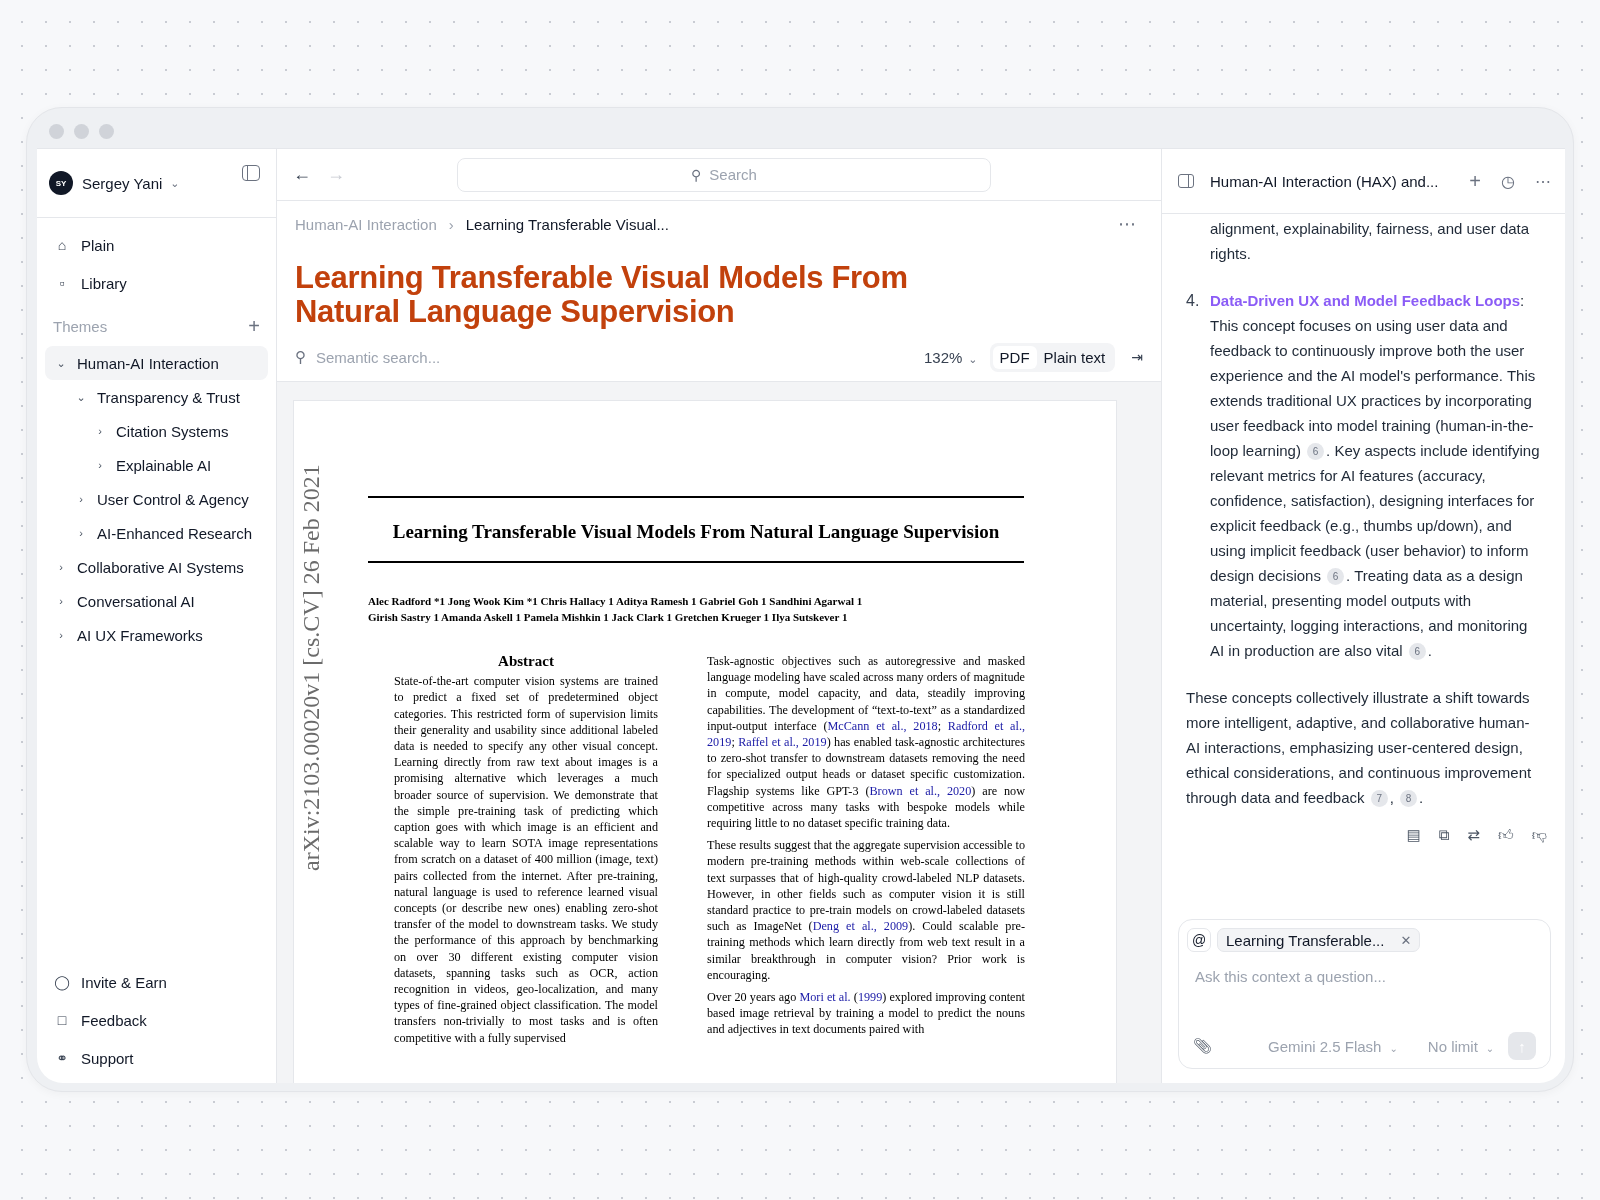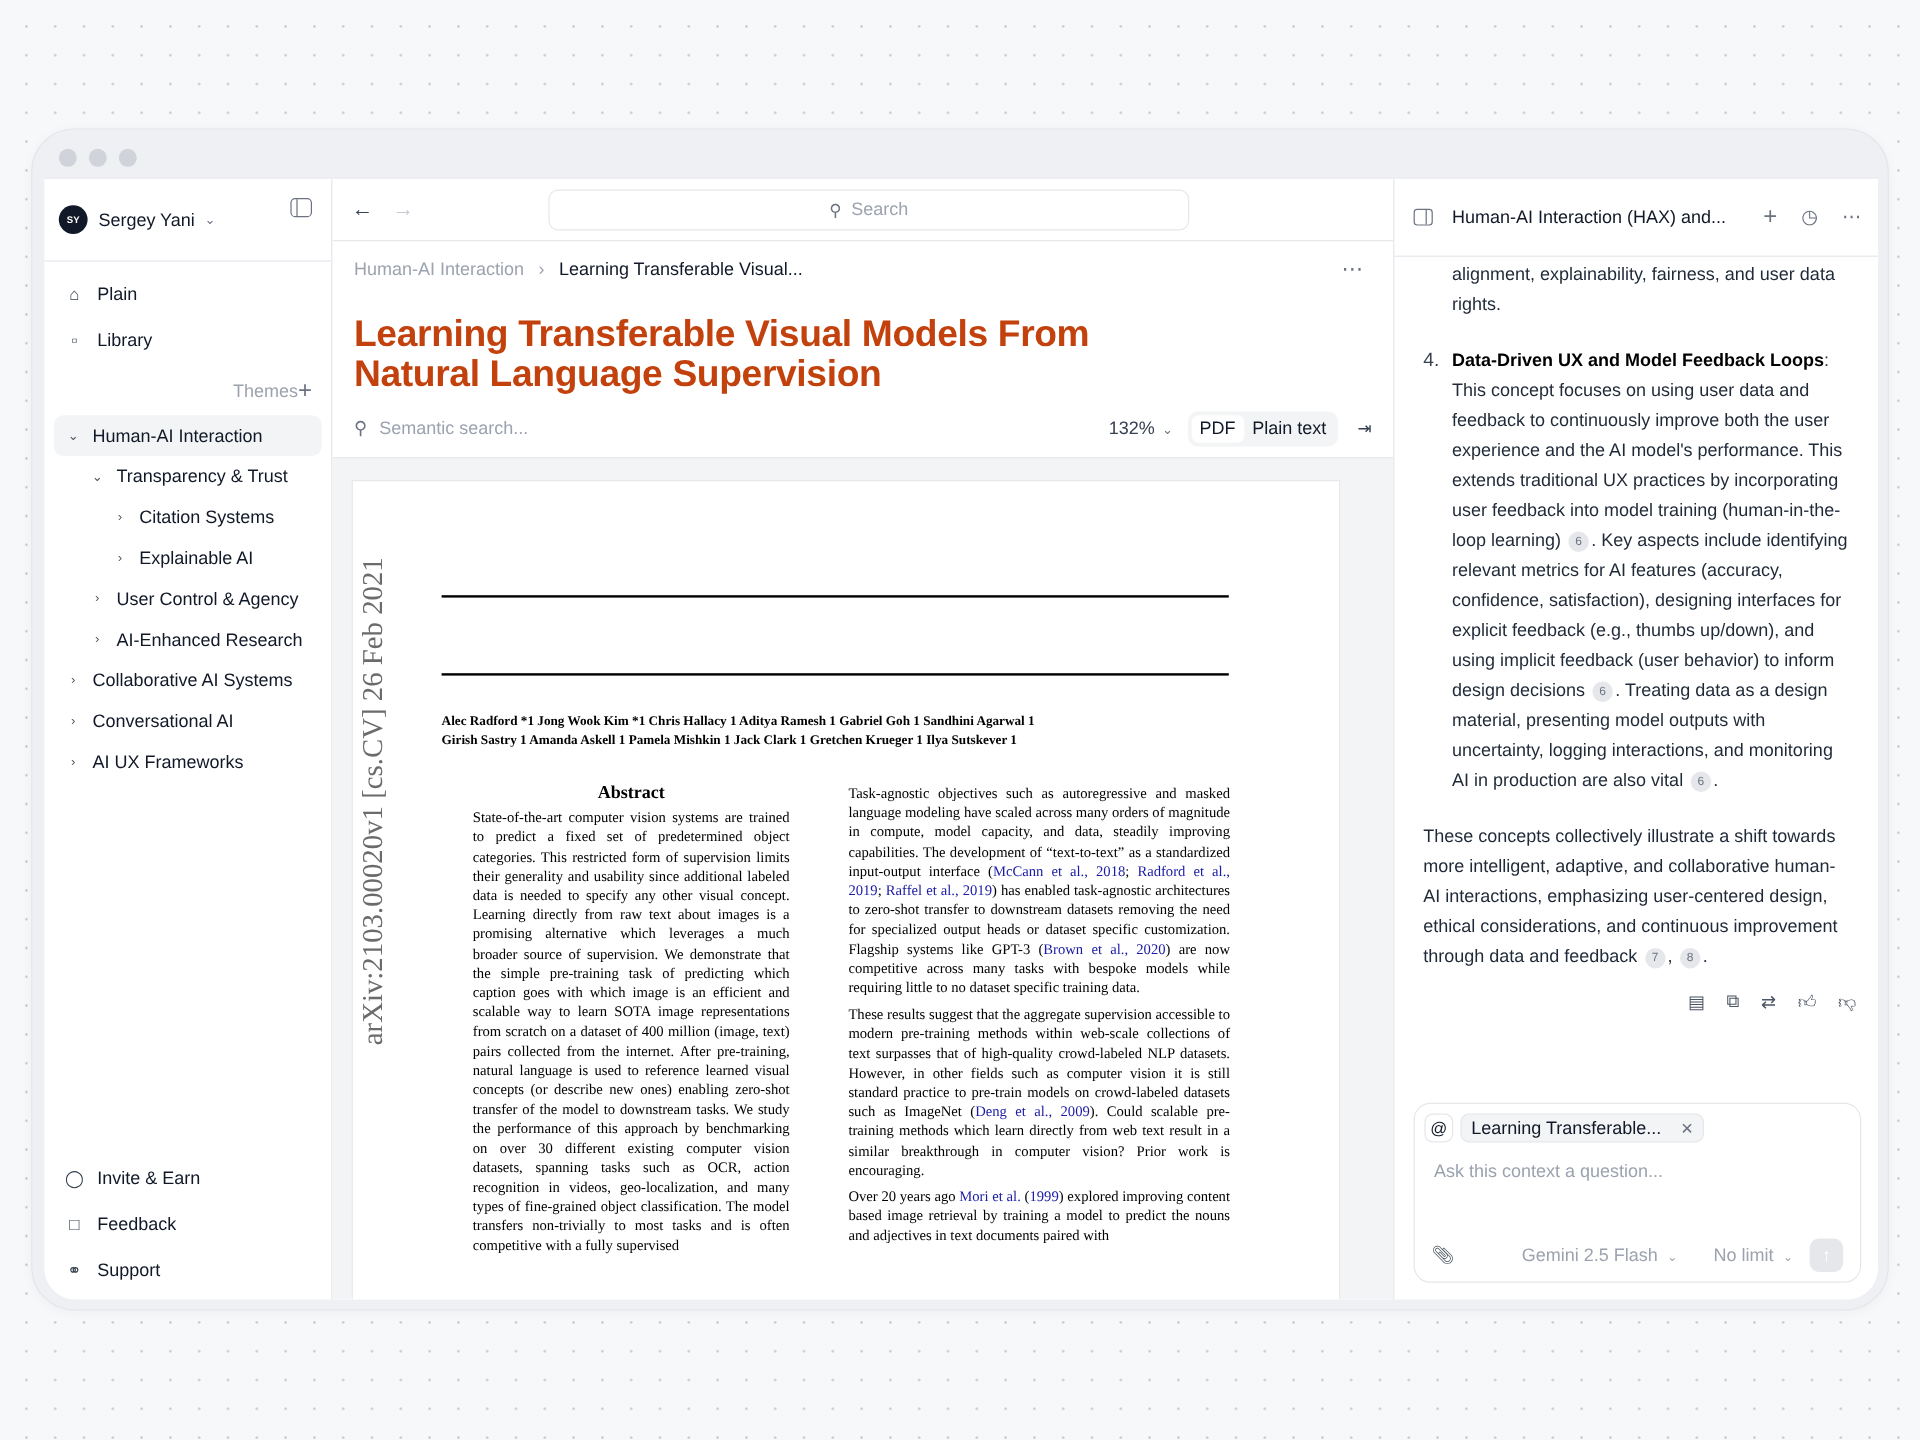--- a/index.html
+++ b/index.html
@@ -11,21 +11,21 @@
 .frame{position:absolute;left:10px;top:40px;width:1528px;height:935px;background:#fff;border-radius:0 0 26px 26px;overflow:hidden;display:flex;border-top:1px solid #e5e7eb}
 .sidebar{width:240px;border-right:1px solid #e5e7eb;position:relative;flex-shrink:0}
 .sb-head{height:69px;border-bottom:1px solid #e5e7eb;display:flex;align-items:center;padding:0 12px}
 .avatar{width:24px;height:24px;border-radius:50%;background:#111827;color:#fff;font-size:8px;display:flex;align-items:center;justify-content:center;font-weight:bold}
 .uname{font-size:15px;margin-left:9px;color:#111827}
 .chev{color:#6b7280;font-size:11px;margin-left:8px}
 .sb-toggle{position:absolute;right:16px;top:16px;width:18px;height:16px;border:1.5px solid #6b7280;border-radius:4px}
 .sb-toggle::after{content:"";position:absolute;left:4px;top:0;bottom:0;border-left:1.5px solid #6b7280}
 .nav-item{display:flex;align-items:center;height:38px;padding:0 16px;font-size:15px;color:#111827;cursor:pointer}
 .nav-item .ic{width:18px;margin-right:10px;color:#374151;font-size:14px;text-align:center}
-.themes-h{display:flex;align-items:center;justify-content:flex-end;padding:0 16px;height:40px;margin-top:4px;color:#9ca3af;font-size:15px}
+.themes-h{display:flex;align-items:center;justify-content:space-between;padding:0 16px;height:40px;margin-top:4px;color:#9ca3af;font-size:15px}
 .themes-h .plus{color:#6b7280;font-size:20px;font-weight:300}
 .tree-item{display:flex;align-items:center;height:34px;font-size:15px;color:#111827;cursor:pointer;border-radius:8px;margin:0 8px}
 .tree-item.active{background:#f3f4f6}
 .tree-item .tw{width:16px;font-size:11px;color:#4b5563;margin-right:8px;text-align:center}
 .sb-bottom{position:absolute;left:0;right:0;bottom:6px}
 .main{flex:1;display:flex;flex-direction:column;position:relative;border-right:1px solid #e5e7eb}
 .topbar{height:52px;border-bottom:1px solid #e5e7eb;display:flex;align-items:center;padding:0 16px;position:relative}
 .arrow{font-size:18px;color:#374151;margin-right:16px}
 .arrow.dim{color:#c7cad1}
 .search{position:absolute;left:180px;width:534px;height:34px;border:1px solid #e5e7eb;border-radius:8px;display:flex;align-items:center;justify-content:center;color:#9ca3af;font-size:15px}
@@ -59,21 +59,21 @@
 .right{width:403px;flex-shrink:0;position:relative}
 .rp-head{height:65px;border-bottom:1px solid #e5e7eb;display:flex;align-items:center;padding:0 16px;position:relative}
 .rp-panel{width:16px;height:14px;border:1.5px solid #6b7280;border-radius:3px;position:relative;margin-right:16px}
 .rp-panel::after{content:"";position:absolute;right:4px;top:0;bottom:0;border-left:1.5px solid #6b7280}
 .rp-title{font-size:15px;color:#111827}
 .rp-icons{position:absolute;right:14px;display:flex;gap:20px;color:#6b7280;font-size:16px;align-items:center}
 .chat{padding:0 24px;font-size:15px;line-height:25px;color:#1f2937}
 .chat .indent{padding-left:24px}
 .li{position:relative;padding-left:24px;margin-top:22px}
 .li .num{position:absolute;left:0;top:0;color:#374151;font-size:16px}
-.li b{color:#000000}
+.li b{color:#8b5cf6}
 .badge{display:inline-block;min-width:17px;height:17px;border-radius:50%;background:#e5e7eb;color:#6b7280;font-size:10px;line-height:17px;text-align:center;vertical-align:1px;margin:0 2px}
 .para{margin-top:22px}
 .actions{display:flex;justify-content:flex-end;gap:18px;padding:0 18px;margin-top:16px;color:#4b5563;font-size:15px}
 .composer{position:absolute;left:16px;right:14px;bottom:14px;height:150px;border:1px solid #e5e7eb;border-radius:14px}
 .chips{display:flex;align-items:center;gap:6px;padding:8px 8px 0}
 .at{width:24px;height:24px;border:1px solid #e5e7eb;border-radius:7px;display:flex;align-items:center;justify-content:center;font-size:14px;color:#111827}
 .chip{height:24px;background:#f3f4f6;border:1px solid #e5e7eb;border-radius:7px;padding:0 8px;display:flex;align-items:center;font-size:15px;color:#111827}
 .chip .x{margin-left:16px;color:#6b7280;font-size:13px}
 .ask{padding:16px 16px 0;font-size:15px;color:#9ca3af}
 .cfoot{position:absolute;left:0;right:0;bottom:8px;display:flex;align-items:center;padding:0 14px}
@@ -197,20 +197,21 @@
         </div>
         <div class="seg">
           <div class="on">PDF</div>
           <div>Plain text</div>
         </div>
         <span class="collapse">⇥</span>
       </div>
       <div class="viewer">
         <div class="page">
           <div class="rule" style="top:95px"></div>
+          <div class="ptitle">Learning Transferable Visual Models From Natural Language Supervision</div>
           <div class="rule" style="top:160px"></div>
           <div class="authors">
             <div>Alec Radford *1   Jong Wook Kim *1   Chris Hallacy 1   Aditya Ramesh 1   Gabriel Goh 1   Sandhini Agarwal 1</div>
             <div>Girish Sastry 1   Amanda Askell 1   Pamela Mishkin 1   Jack Clark 1   Gretchen Krueger 1   Ilya Sutskever 1</div>
           </div>
           <div class="arxiv">arXiv:2103.00020v1  [cs.CV]  26 Feb 2021</div>
           <div class="colL">
             <h4>Abstract</h4>
             <div>State-of-the-art computer vision systems are trained to predict a fixed set of predetermined object categories. This restricted form of supervision limits their generality and usability since additional labeled data is needed to specify any other visual concept. Learning directly from raw text about images is a promising alternative which leverages a much broader source of supervision. We demonstrate that the simple pre-training task of predicting which caption goes with which image is an efficient and scalable way to learn SOTA image representations from scratch on a dataset of 400 million (image, text) pairs collected from the internet. After pre-training, natural language is used to reference learned visual concepts (or describe new ones) enabling zero-shot transfer of the model to downstream tasks. We study the performance of this approach by benchmarking on over 30 different existing computer vision datasets, spanning tasks such as OCR, action recognition in videos, geo-localization, and many types of fine-grained object classification. The model transfers non-trivially to most tasks and is often competitive with a fully supervised</div>
           </div>

